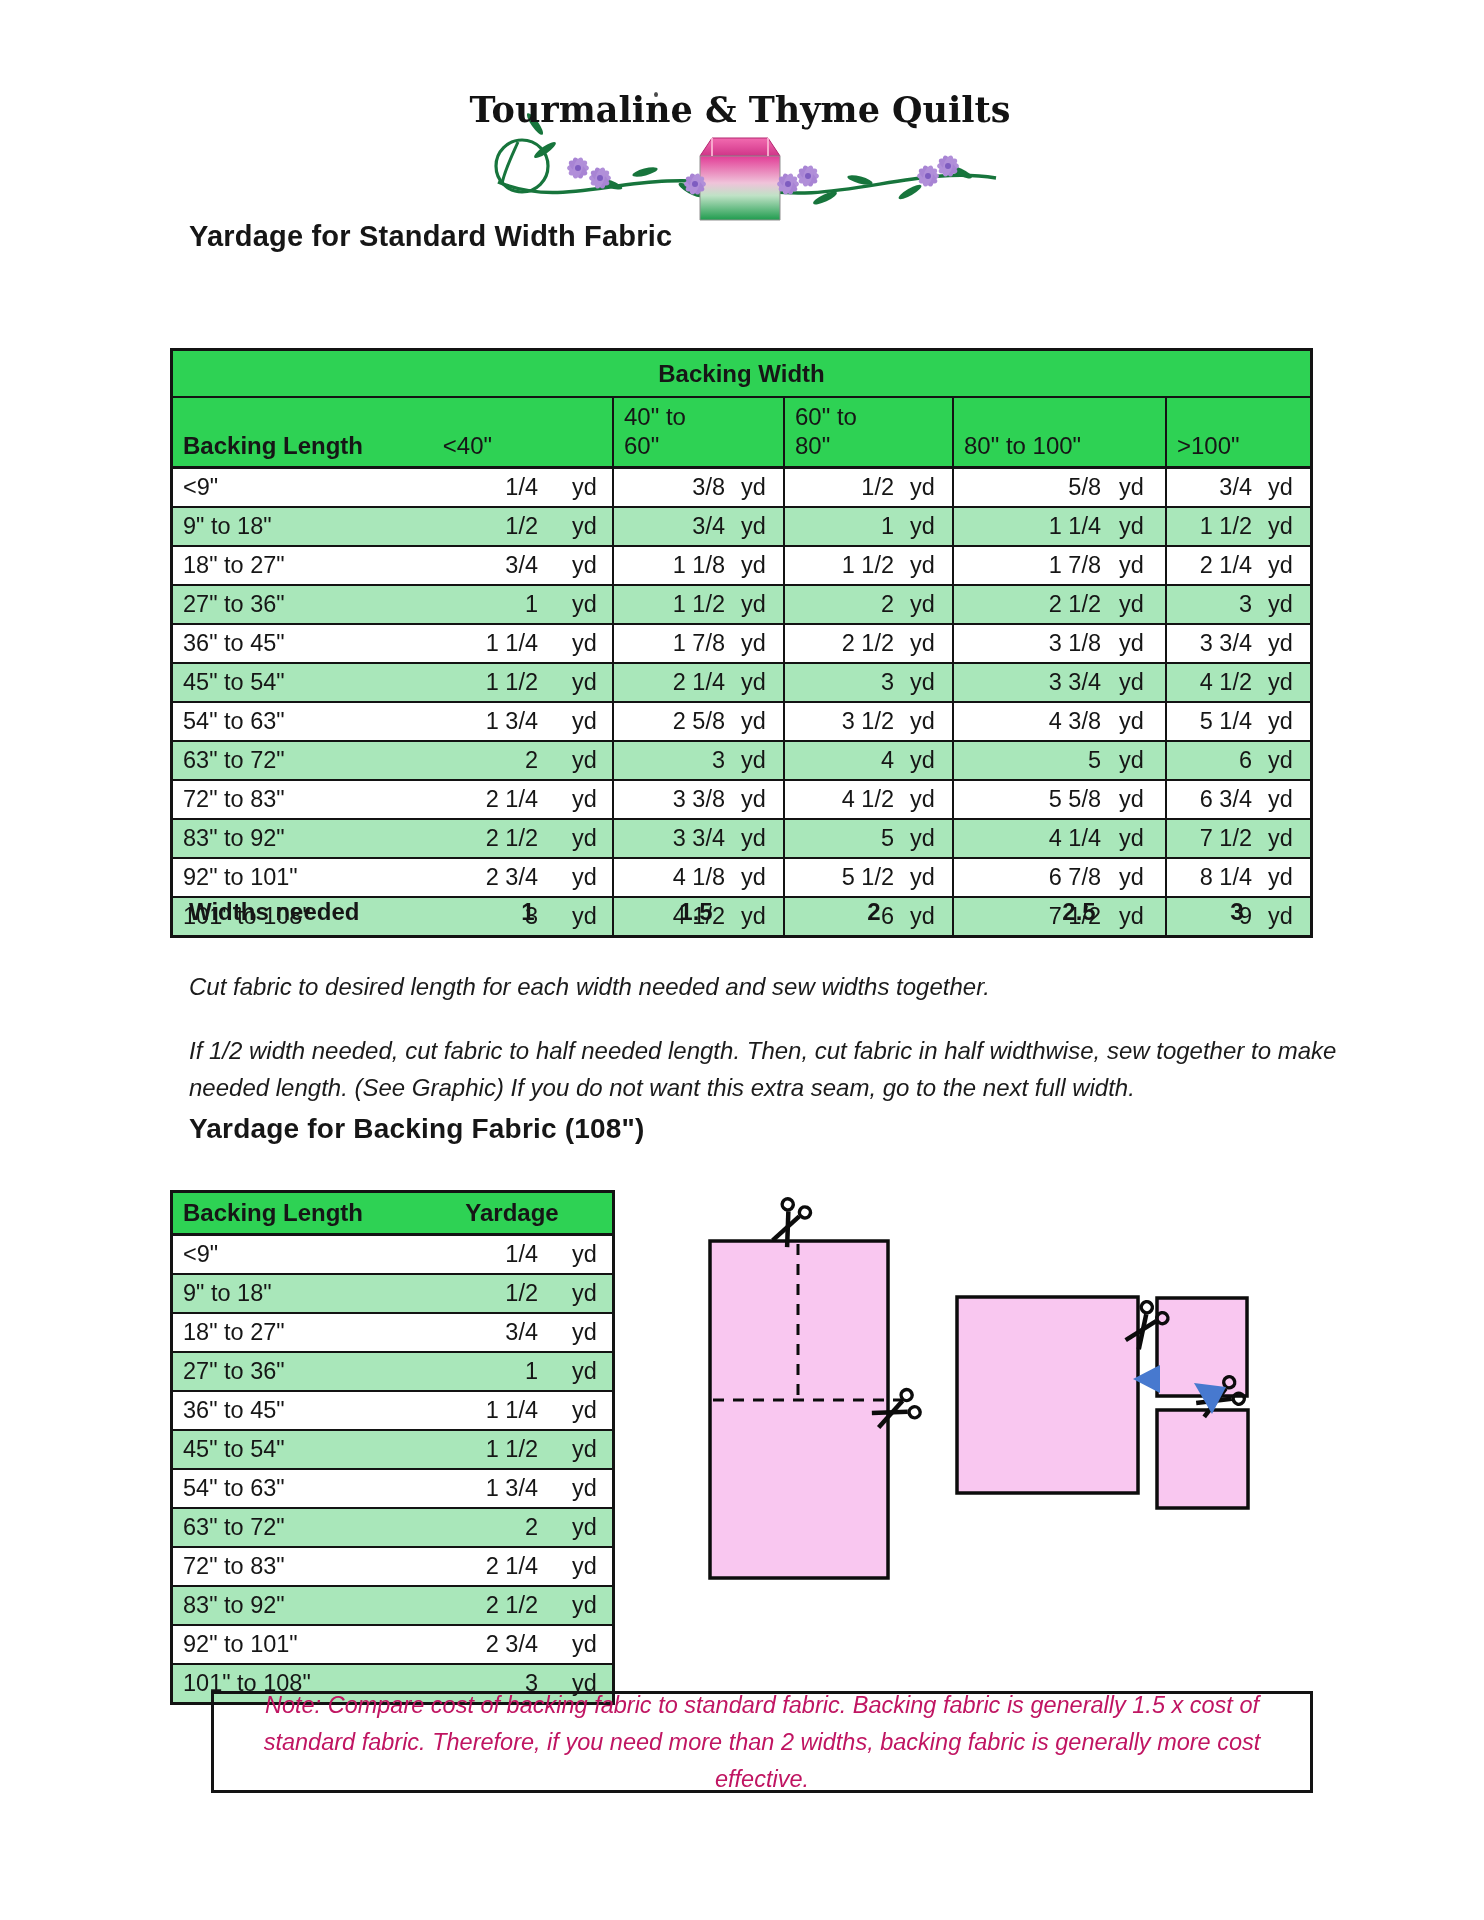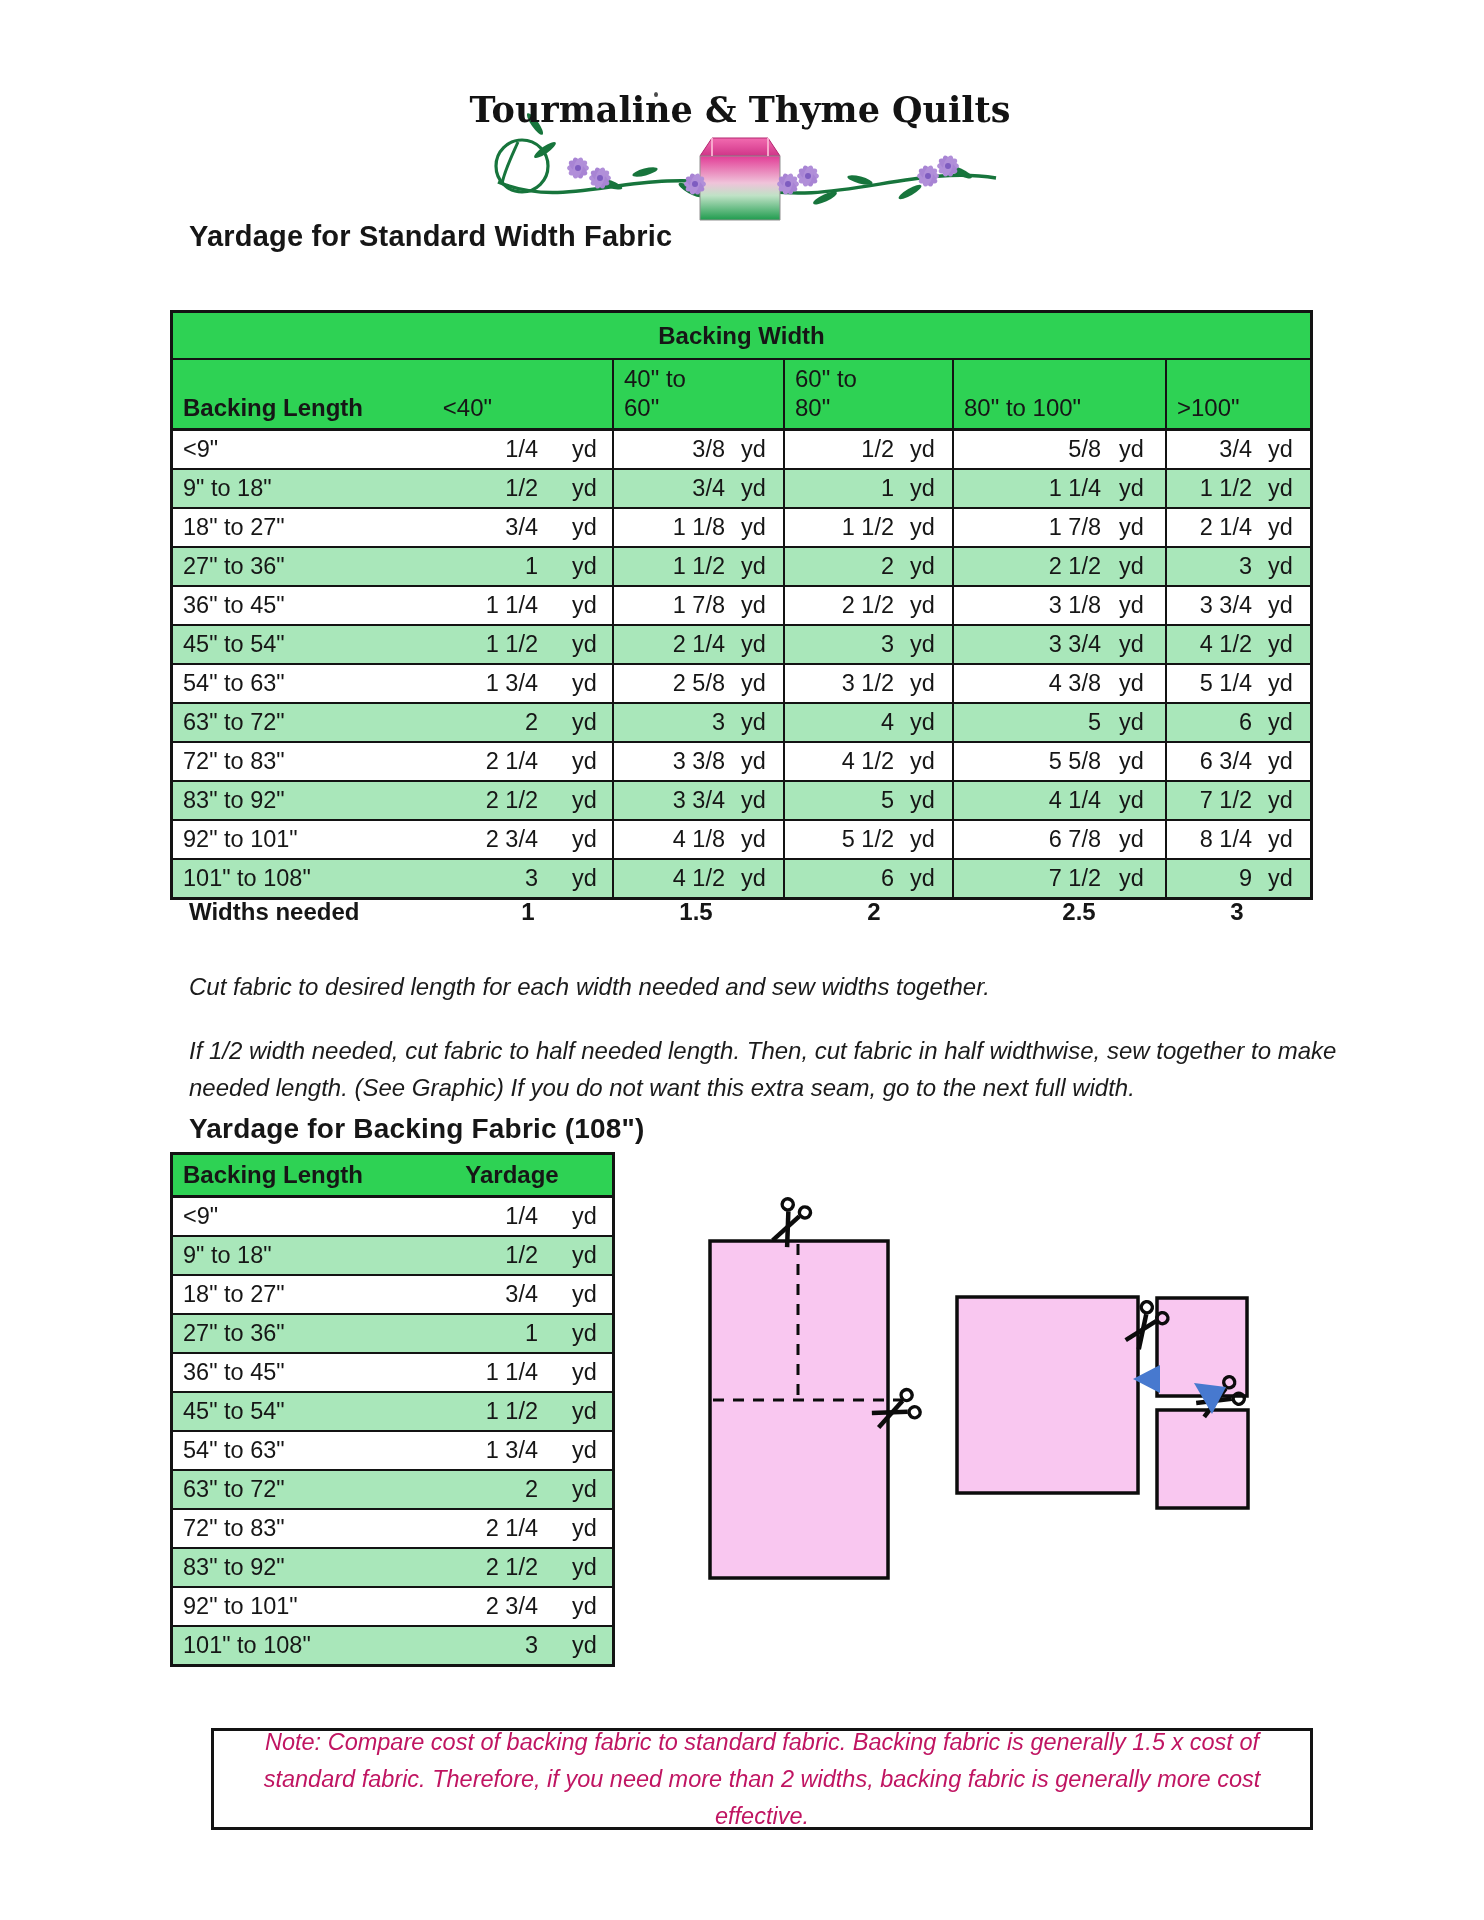--- a/index.html
+++ b/index.html
@@ -5,21 +5,21 @@
   html,body{margin:0;padding:0;background:#ffffff;}
   .page{position:relative;width:1484px;height:1920px;background:#ffffff;
         font-family:"Liberation Sans",sans-serif;color:#161616;overflow:hidden;border-radius:25px;}
   .dot{position:absolute;left:654px;top:92px;width:4px;height:5px;background:#4a4a4a;border-radius:50%;}
   .logo-wrap{position:absolute;left:440px;top:80px;width:600px;height:160px;}
   .sec-title{position:absolute;left:189px;font-size:29px;font-weight:bold;letter-spacing:0.2px;}
   #title1{top:220px;}
   #title2{top:1113px;font-size:28px;}
 
   
-  .tbl{position:absolute;border:3px solid #131313;box-sizing:border-box;background:#fff;}
+  .tbl{position:absolute;border:3px solid #131313;box-sizing:border-box;background:#fff;margin-top:38px;}
   #tbl-main{left:170px;top:310px;width:1143px;}
   .band{height:45px;background:var(--grn);display:flex;align-items:center;justify-content:center;
         font-weight:bold;font-size:24px;border-bottom:2px solid #131313;}
   .hrow{display:flex;background:var(--grn);height:68px;border-bottom:3px solid #131313;font-size:24px;}
   .hrow .cA{display:flex;align-items:flex-end;padding:0 120px 6px 10px;justify-content:space-between;}
   .hcell{display:flex;align-items:flex-end;padding:0 0 6px 10px;}
   .hcell .two{line-height:29px;}
   .cA{width:439px;box-sizing:border-box;}
   .cB{width:171px;box-sizing:border-box;border-left:2.5px solid #131313;}
   .cC{width:169px;box-sizing:border-box;border-left:2.5px solid #131313;}
@@ -45,21 +45,21 @@
   #para1{top:968px;}
   #para2{top:1032px;}
 
   
   #tbl-back{left:170px;top:1152px;width:445px;}
   #tbl-back .hrow2{display:flex;background:var(--grn);height:40px;border-bottom:3px solid #131313;
         font-size:24px;font-weight:bold;align-items:center;}
   #tbl-back .hrow2 .h1{flex:1;padding-left:10px;}
   #tbl-back .hrow2 .h2{width:200px;text-align:center;}
 
-  .note-box{position:absolute;left:211px;top:1728px;width:1102px;height:102px;border:3px solid #131313;
+  .note-box{position:absolute;left:211px;top:1691px;width:1102px;height:102px;border:3px solid #131313;
         box-sizing:border-box;display:flex;align-items:center;justify-content:center;}
   .note-text{font-size:23.5px;font-style:italic;color:#c01562;text-align:center;line-height:37px;
         padding:0 40px;}
   :root{--grn:#2ed254;--ltg:#a9e7ba;}
 </style>
 </head>
 <body>
 
 <div class="page">
 

